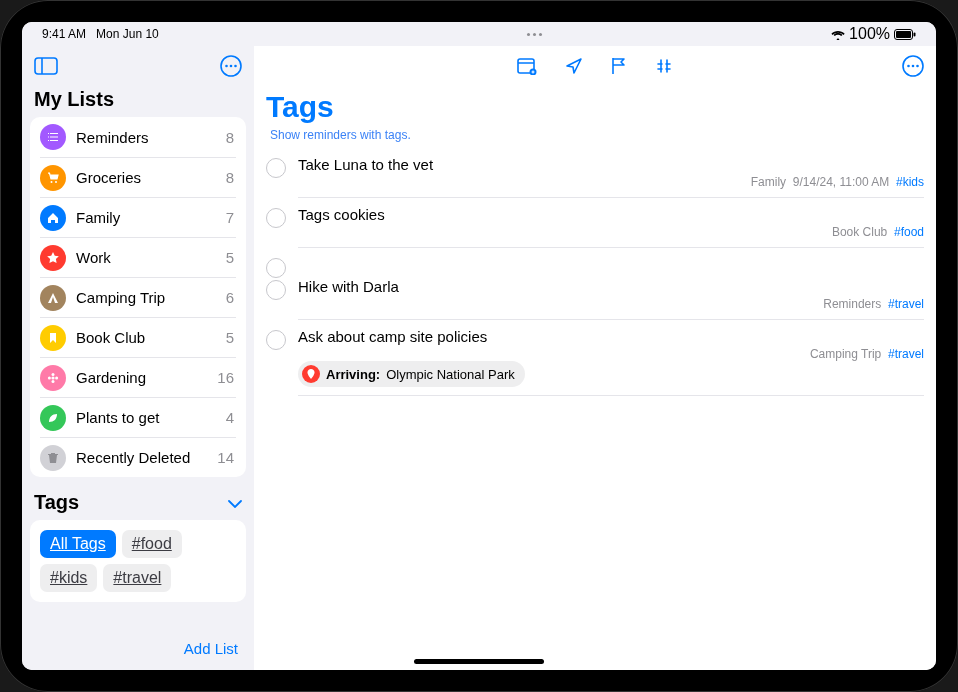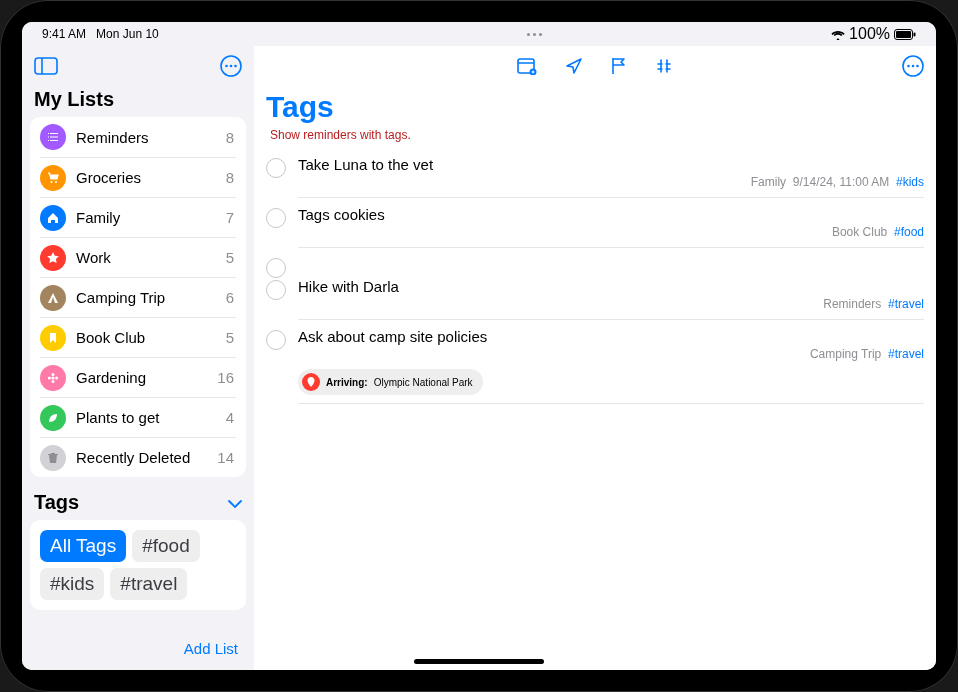--- a/index.html
+++ b/index.html
@@ -96,22 +96,22 @@
     padding: 14px 4px 6px 4px;
   }
   .tags-heading { font-size:20px; font-weight:700; color:#000;}
   .chevron { color:#007aff; }
 
   .tag-pills {
     display:flex; flex-wrap:wrap; gap:6px;
     background:#fff; border-radius:10px; padding:10px;
   }
   .tag-pill {
-    background:#eeeeef; color:#3c3c43; font-size:19px;
-    border-radius:7px; padding:5px 10px; cursor:pointer;
+    background:#eeeeef; color:#3c3c43; font-size:16px;
+    border-radius:7px; padding:5px 10px; cursor:pointer;text-decoration:underline;
   }
   .tag-pill.active { background:#007aff; color:#fff; }
 
   .sidebar-footer {
     padding: 8px 16px 12px 0;
     text-align:right;
   }
   .add-list { color:#007aff; font-size:15px; cursor:pointer; }
 
   
@@ -122,21 +122,21 @@
     height:40px; display:flex; align-items:center; padding: 0 12px;
     justify-content:space-between;
   }
   .main-toolbar-center { display:flex; gap:28px; justify-content:center; flex:1;}
   .main-toolbar .toolbar-btn { color:#007aff; }
 
   .main-content { flex:1; padding: 0 12px 0 12px; overflow:auto; }
   .page-title {
     font-size: 30px; font-weight:700; color:#007aff; padding: 4px 0 2px 0;
   }
-  .page-subtitle { font-size:12px; color:#b91c1c; padding: 2px 0 14px 4px;}
+  .page-subtitle { font-size:12px; color:#3b82f6; padding: 2px 0 14px 4px;}
 
   .reminder {
     display:flex; align-items:flex-start;
     gap: 12px;
     padding-bottom:0px;
   }
   .reminder-check {
     width:20px; height:20px; border:1.5px solid #c7c7cc; border-radius:50%;
     flex:0 0 20px; margin-top:2px; cursor:pointer;
   }
@@ -145,24 +145,23 @@
     border-bottom:1px solid #e5e5ea;
     padding-bottom:8px;
     margin-bottom:8px;
   }
   .reminder:last-child .reminder-body { border-bottom:1px solid #e5e5ea; }
   .reminder-title { font-size:15px; color:#000; margin-bottom:2px; }
   .priority { color:#ff3b30; font-weight:600; margin-right:4px; }
   .reminder-meta { font-size:12px; color:#8e8e93;text-align:right; }
   .reminder-meta .tag { color:#007aff; }
   .location-chip {
-    margin-top:8px;
     display:inline-flex; align-items:center; gap:6px;
     background:#eeeeef; border-radius: 14px; padding:4px 10px 4px 4px;
-    font-size:10px; color:#000;
+    font-size:13px; color:#000;
   }
   .loc-dot {
     width:18px; height:18px; border-radius:50%; background:#ff3b30;
     display:flex; align-items:center; justify-content:center; color:#fff;
   }
   .loc-dot svg { width:10px; height:10px; fill:#fff; }
 
   .home-indicator {
     position:absolute; bottom:6px; left:50%; transform:translateX(-50%);
     width:130px; height:5px; background:#000; border-radius:3px;

